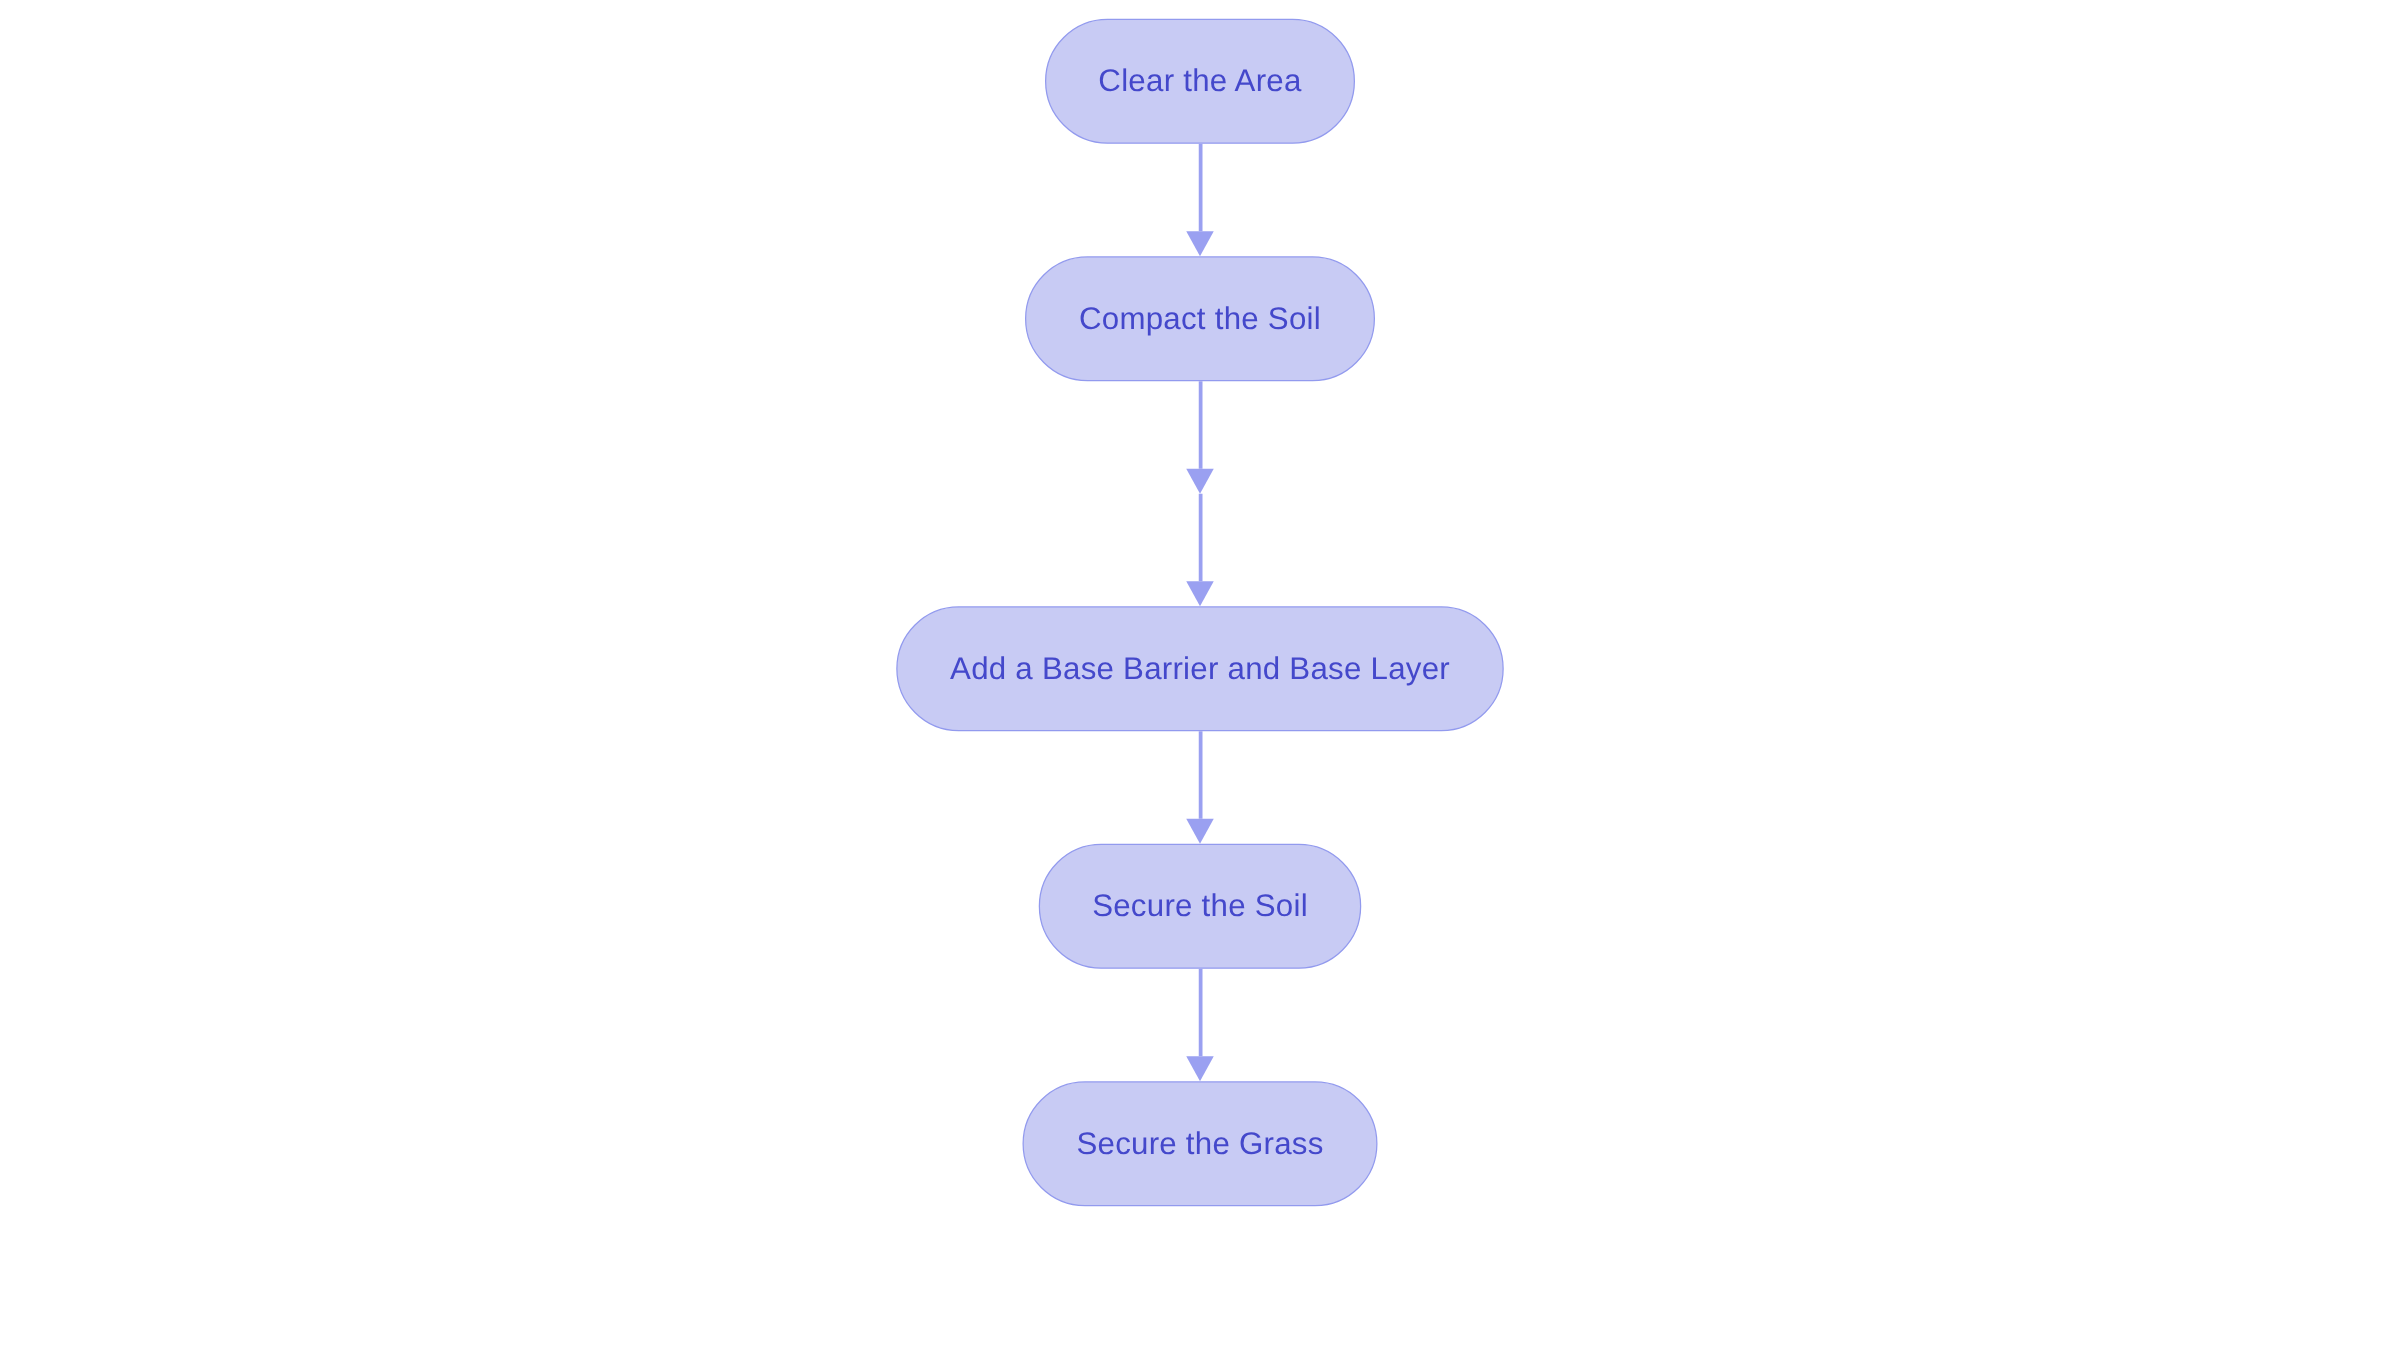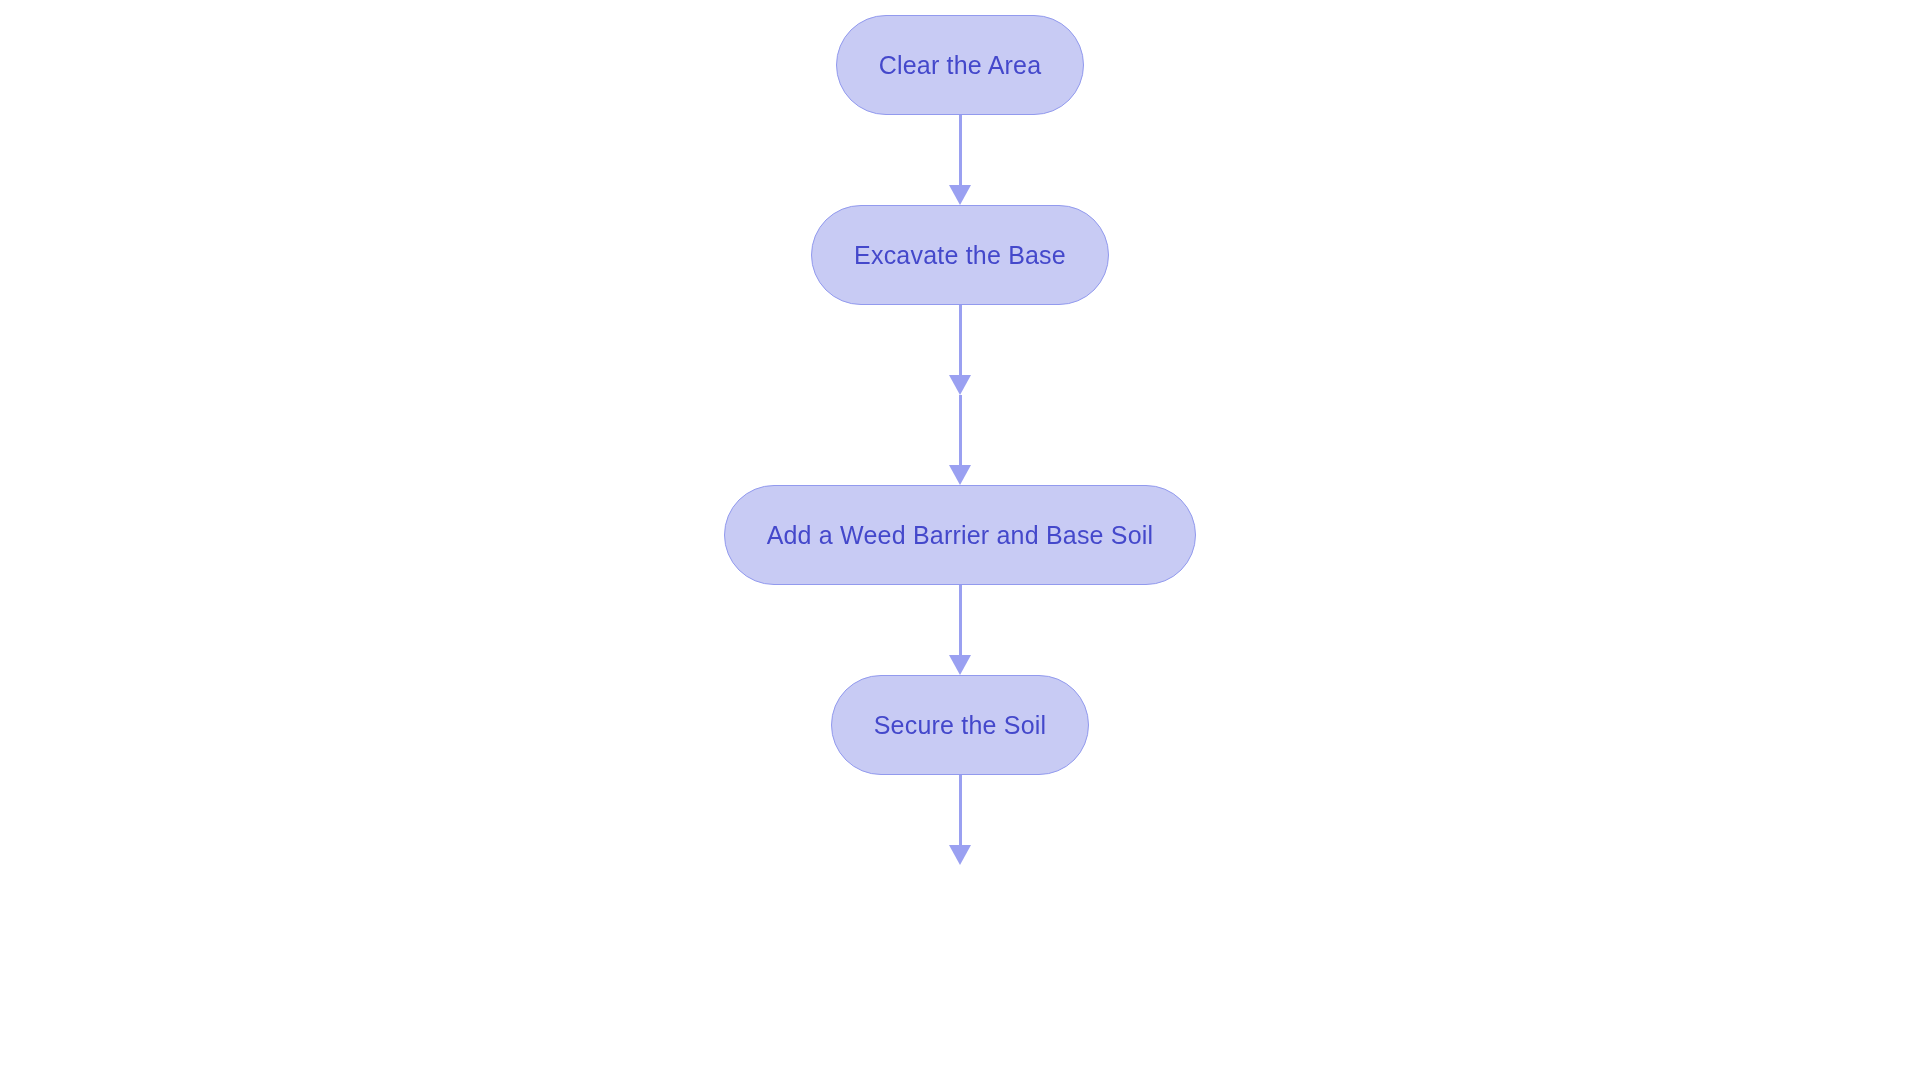--- a/index.html
+++ b/index.html
@@ -69,46 +69,49 @@
   <div class="flow-node">
     <span class="flow-node-label">Clear the Area</span>
   </div>
 
   <div class="flow-arrow">
     <div class="arrow-line"></div>
     <div class="arrow-head"></div>
   </div>
 
   <div class="flow-node">
-    <span class="flow-node-label">Excavate the Base</span>
+    <span class="flow-node-label">Compact the Soil</span>
   </div>
 
   <div class="flow-arrow">
     <div class="arrow-line"></div>
     <div class="arrow-head"></div>
   </div>
 
 
   <div class="flow-arrow">
     <div class="arrow-line"></div>
     <div class="arrow-head"></div>
   </div>
 
   <div class="flow-node">
-    <span class="flow-node-label">Add a Weed Barrier and Base Soil</span>
+    <span class="flow-node-label">Add a Base Barrier and Base Layer</span>
   </div>
 
   <div class="flow-arrow">
     <div class="arrow-line"></div>
     <div class="arrow-head"></div>
   </div>
 
   <div class="flow-node">
     <span class="flow-node-label">Secure the Soil</span>
   </div>
 
   <div class="flow-arrow">
     <div class="arrow-line"></div>
     <div class="arrow-head"></div>
   </div>
 
+  <div class="flow-node">
+    <span class="flow-node-label">Secure the Grass</span>
+  </div>
 </div>
 </div>
 
 </body></html>

